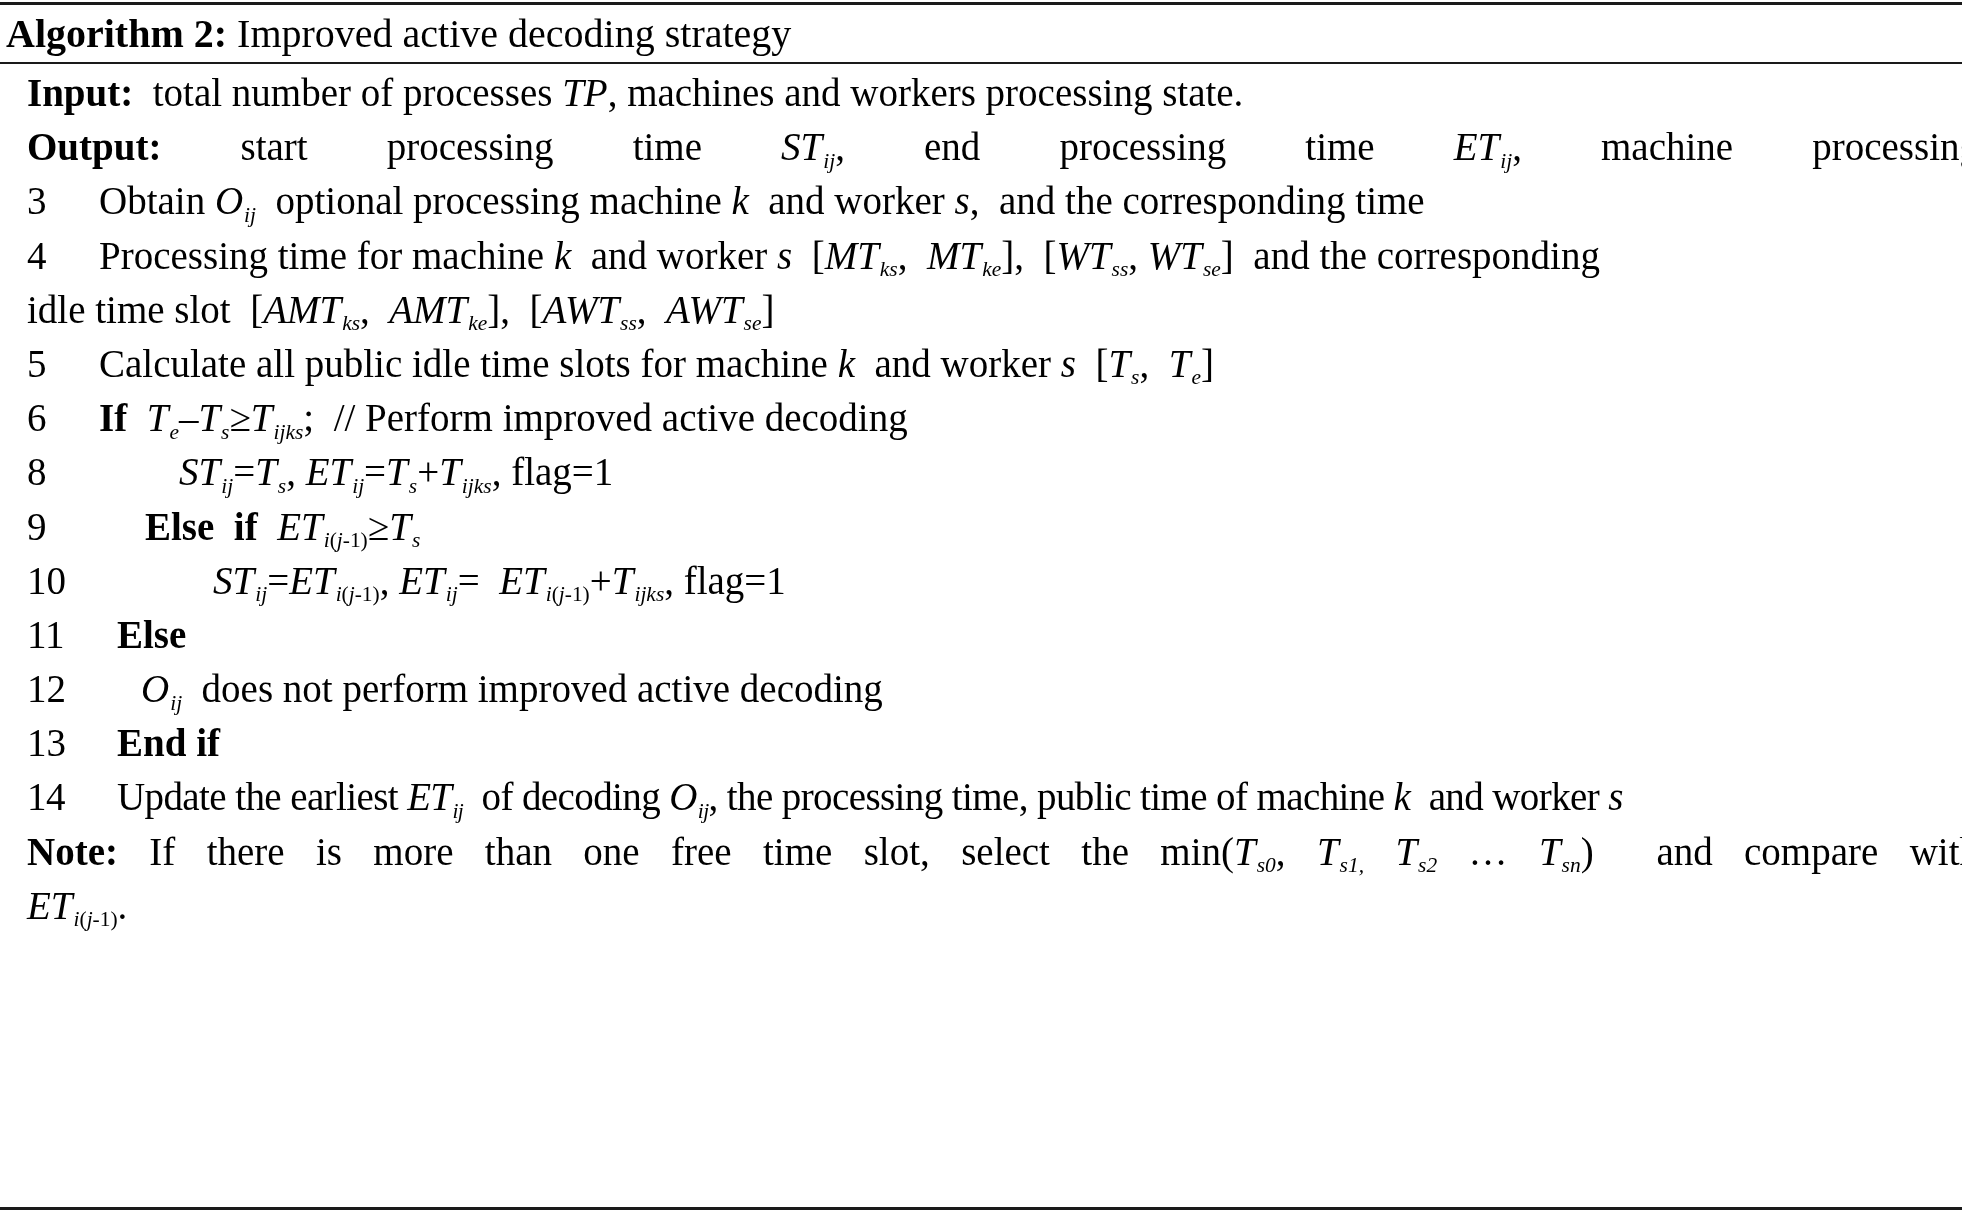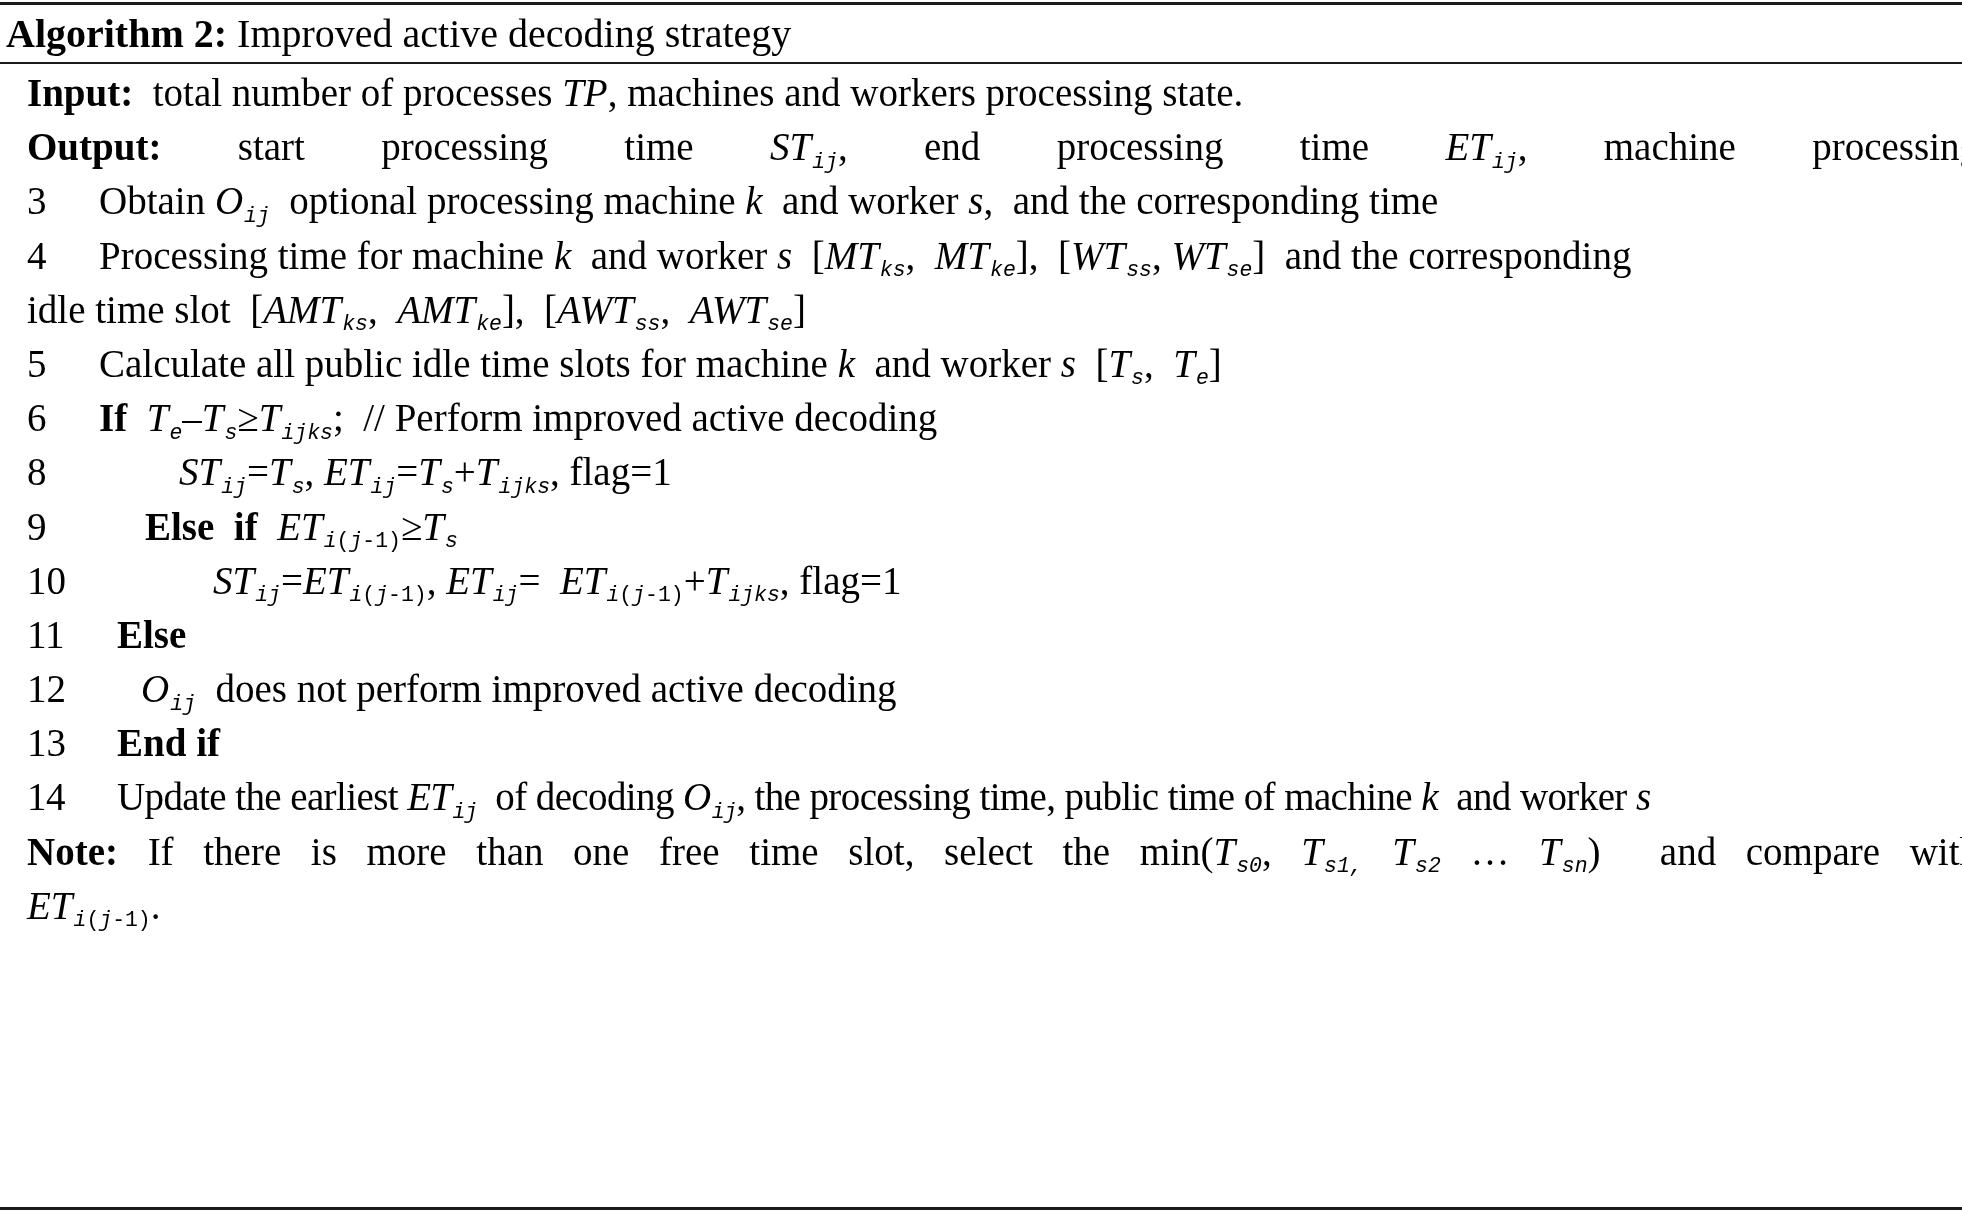--- a/index.html
+++ b/index.html
@@ -18,21 +18,21 @@
     font-size: 40px; line-height: 56px; white-space: nowrap;
   }
   .body { position: absolute; left: 6px; top: 66px; width: 1952px; margin-left: 21px; }
   .ln {
     font-size: 39px; line-height: 54.2px; height: 54.2px;
     white-space: nowrap; position: relative;
   }
   .ln.just { text-align-last: justify; text-align: justify; white-space: normal; height: 54.2px; overflow: hidden; }
   b { font-weight: bold; }
   i { font-style: italic; }
-  sub { font-size: 0.55em; font-style: italic; vertical-align: -0.35em; line-height: 0; margin-left: 1px; font-family: Liberation Mono, monospace; }
+  sub { font-size: 0.55em; font-style: italic; vertical-align: -0.35em; line-height: 0; margin-left: 1px; }
   .ind0 { display: inline-block; width: 72px; }
 </style>
 </head>
 <body>
 
 <div class="algo">
   <div class="rule top"></div>
 
   <div class="title">
     <b>Algorithm 2:</b>

